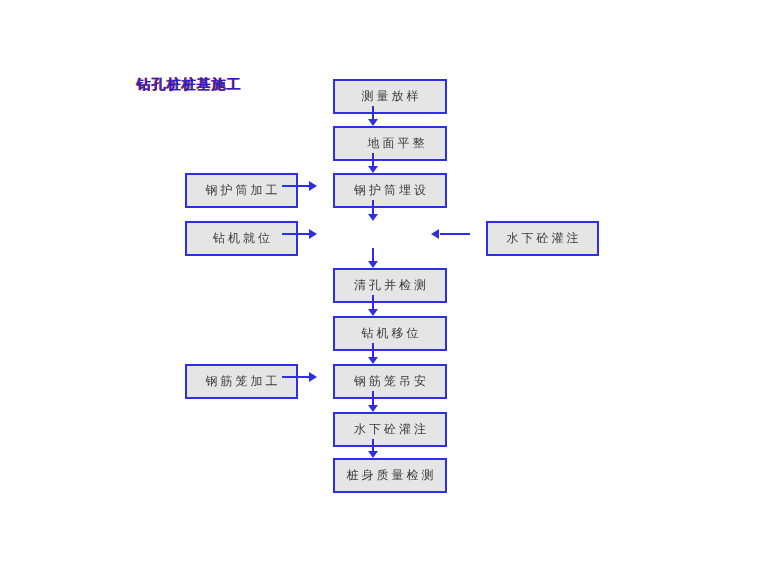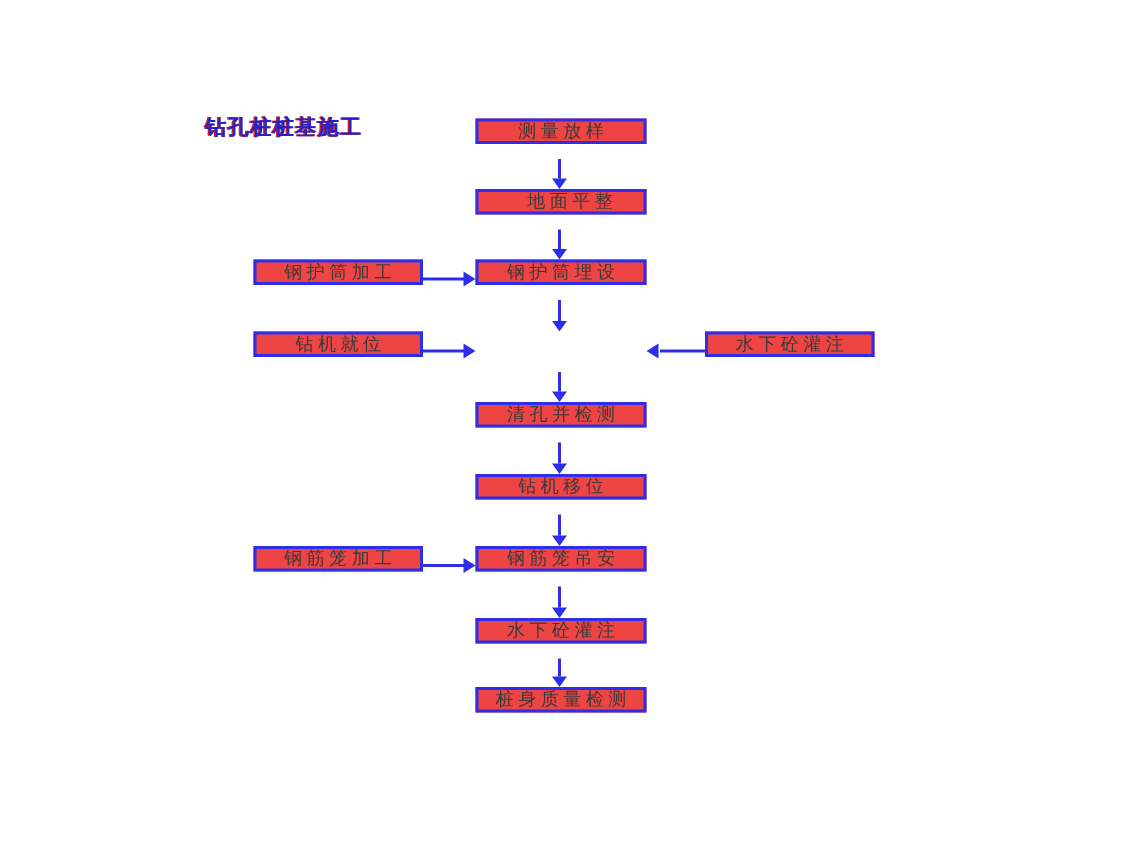--- a/index.html
+++ b/index.html
@@ -14,28 +14,29 @@
     position:absolute;left:137px;top:40px;
     font-size:14px;font-weight:bold;
     letter-spacing:1px;
     color:var(--title-main,#2222cc);
     text-shadow:-1px 0 0 var(--title-shadow,#cc2222);
     white-space:nowrap;
     margin-top:36px;
   }
   .node{
     position:absolute;
-    width:114px;height:17px;
+    width:114px;height:35px;
     border:2px solid var(--line,#2e2ee8);
     box-sizing:border-box;
     display:flex;align-items:center;justify-content:center;
     font-size:12px;color:var(--box-text,#3a3a3a);
     letter-spacing:3px;
-    background:#ef4444;
+    background:#e5e5e5;
     white-space:nowrap;
+    margin-left:16px;
   }
   .node span{margin-right:-3px;}
   .vline{
     position:absolute;width:2px;
     background:var(--line,#2e2ee8);
   }
   .hline{
     position:absolute;height:2px;
     background:var(--line,#2e2ee8);
   }

